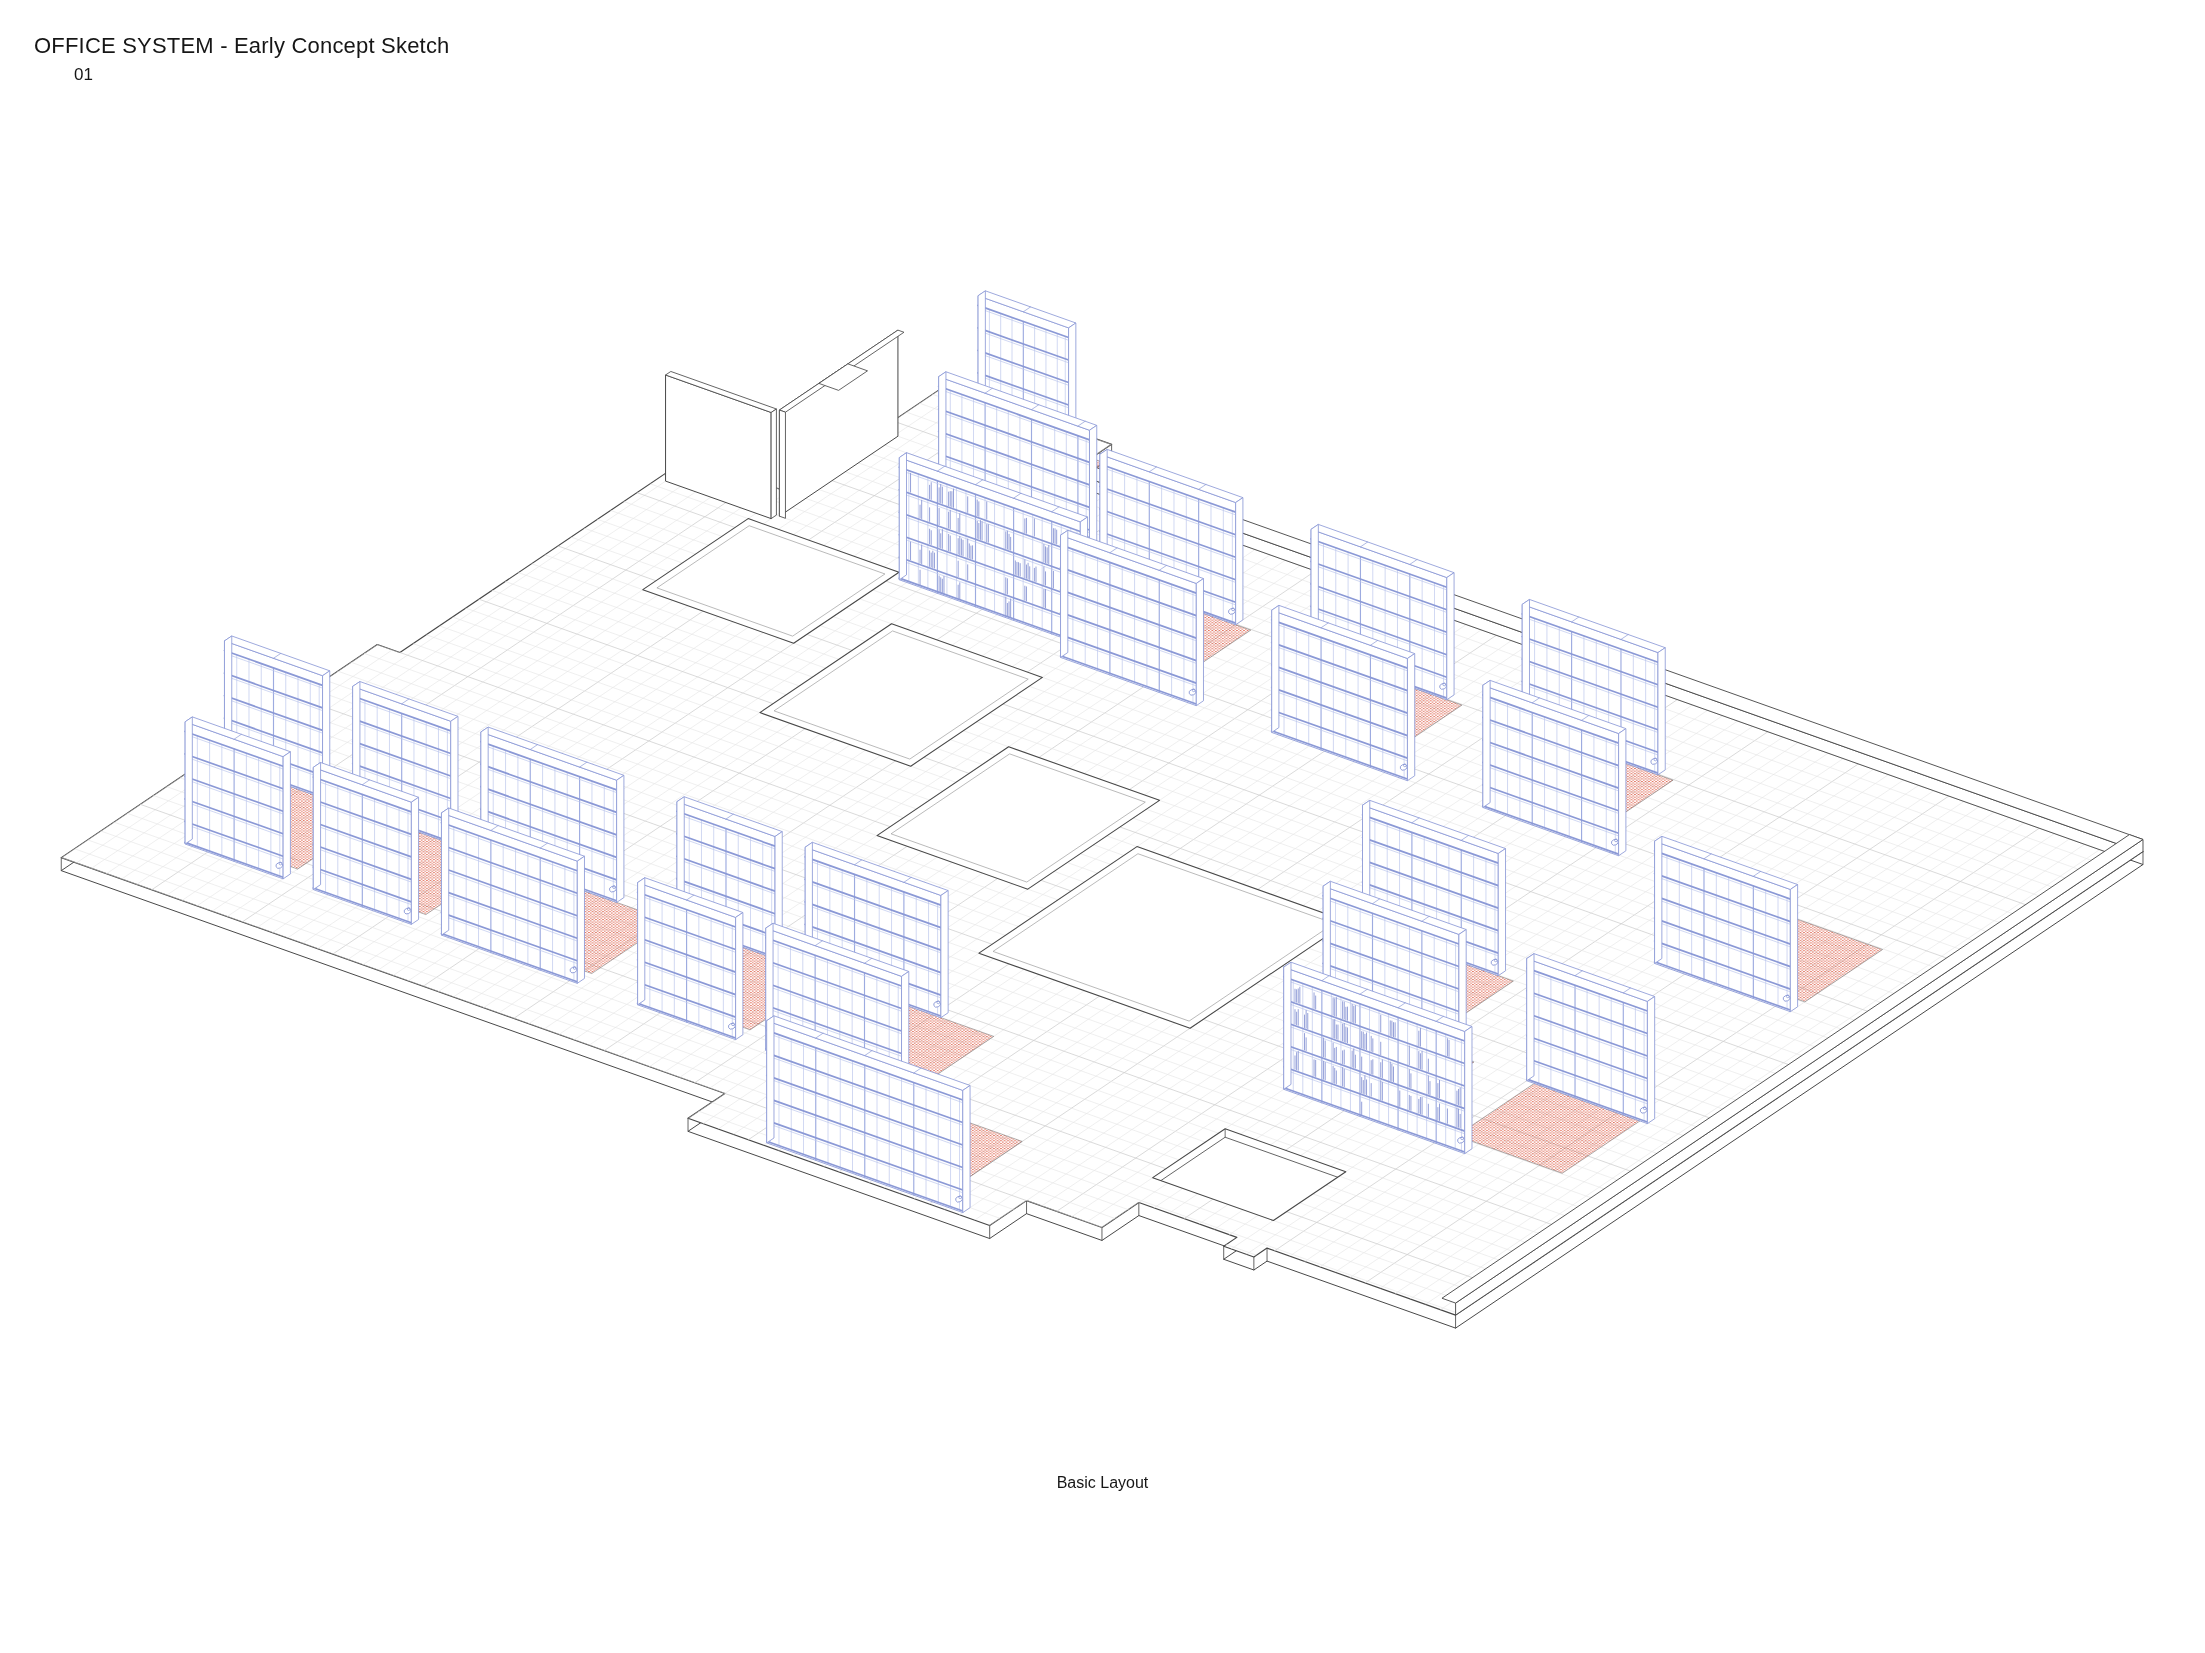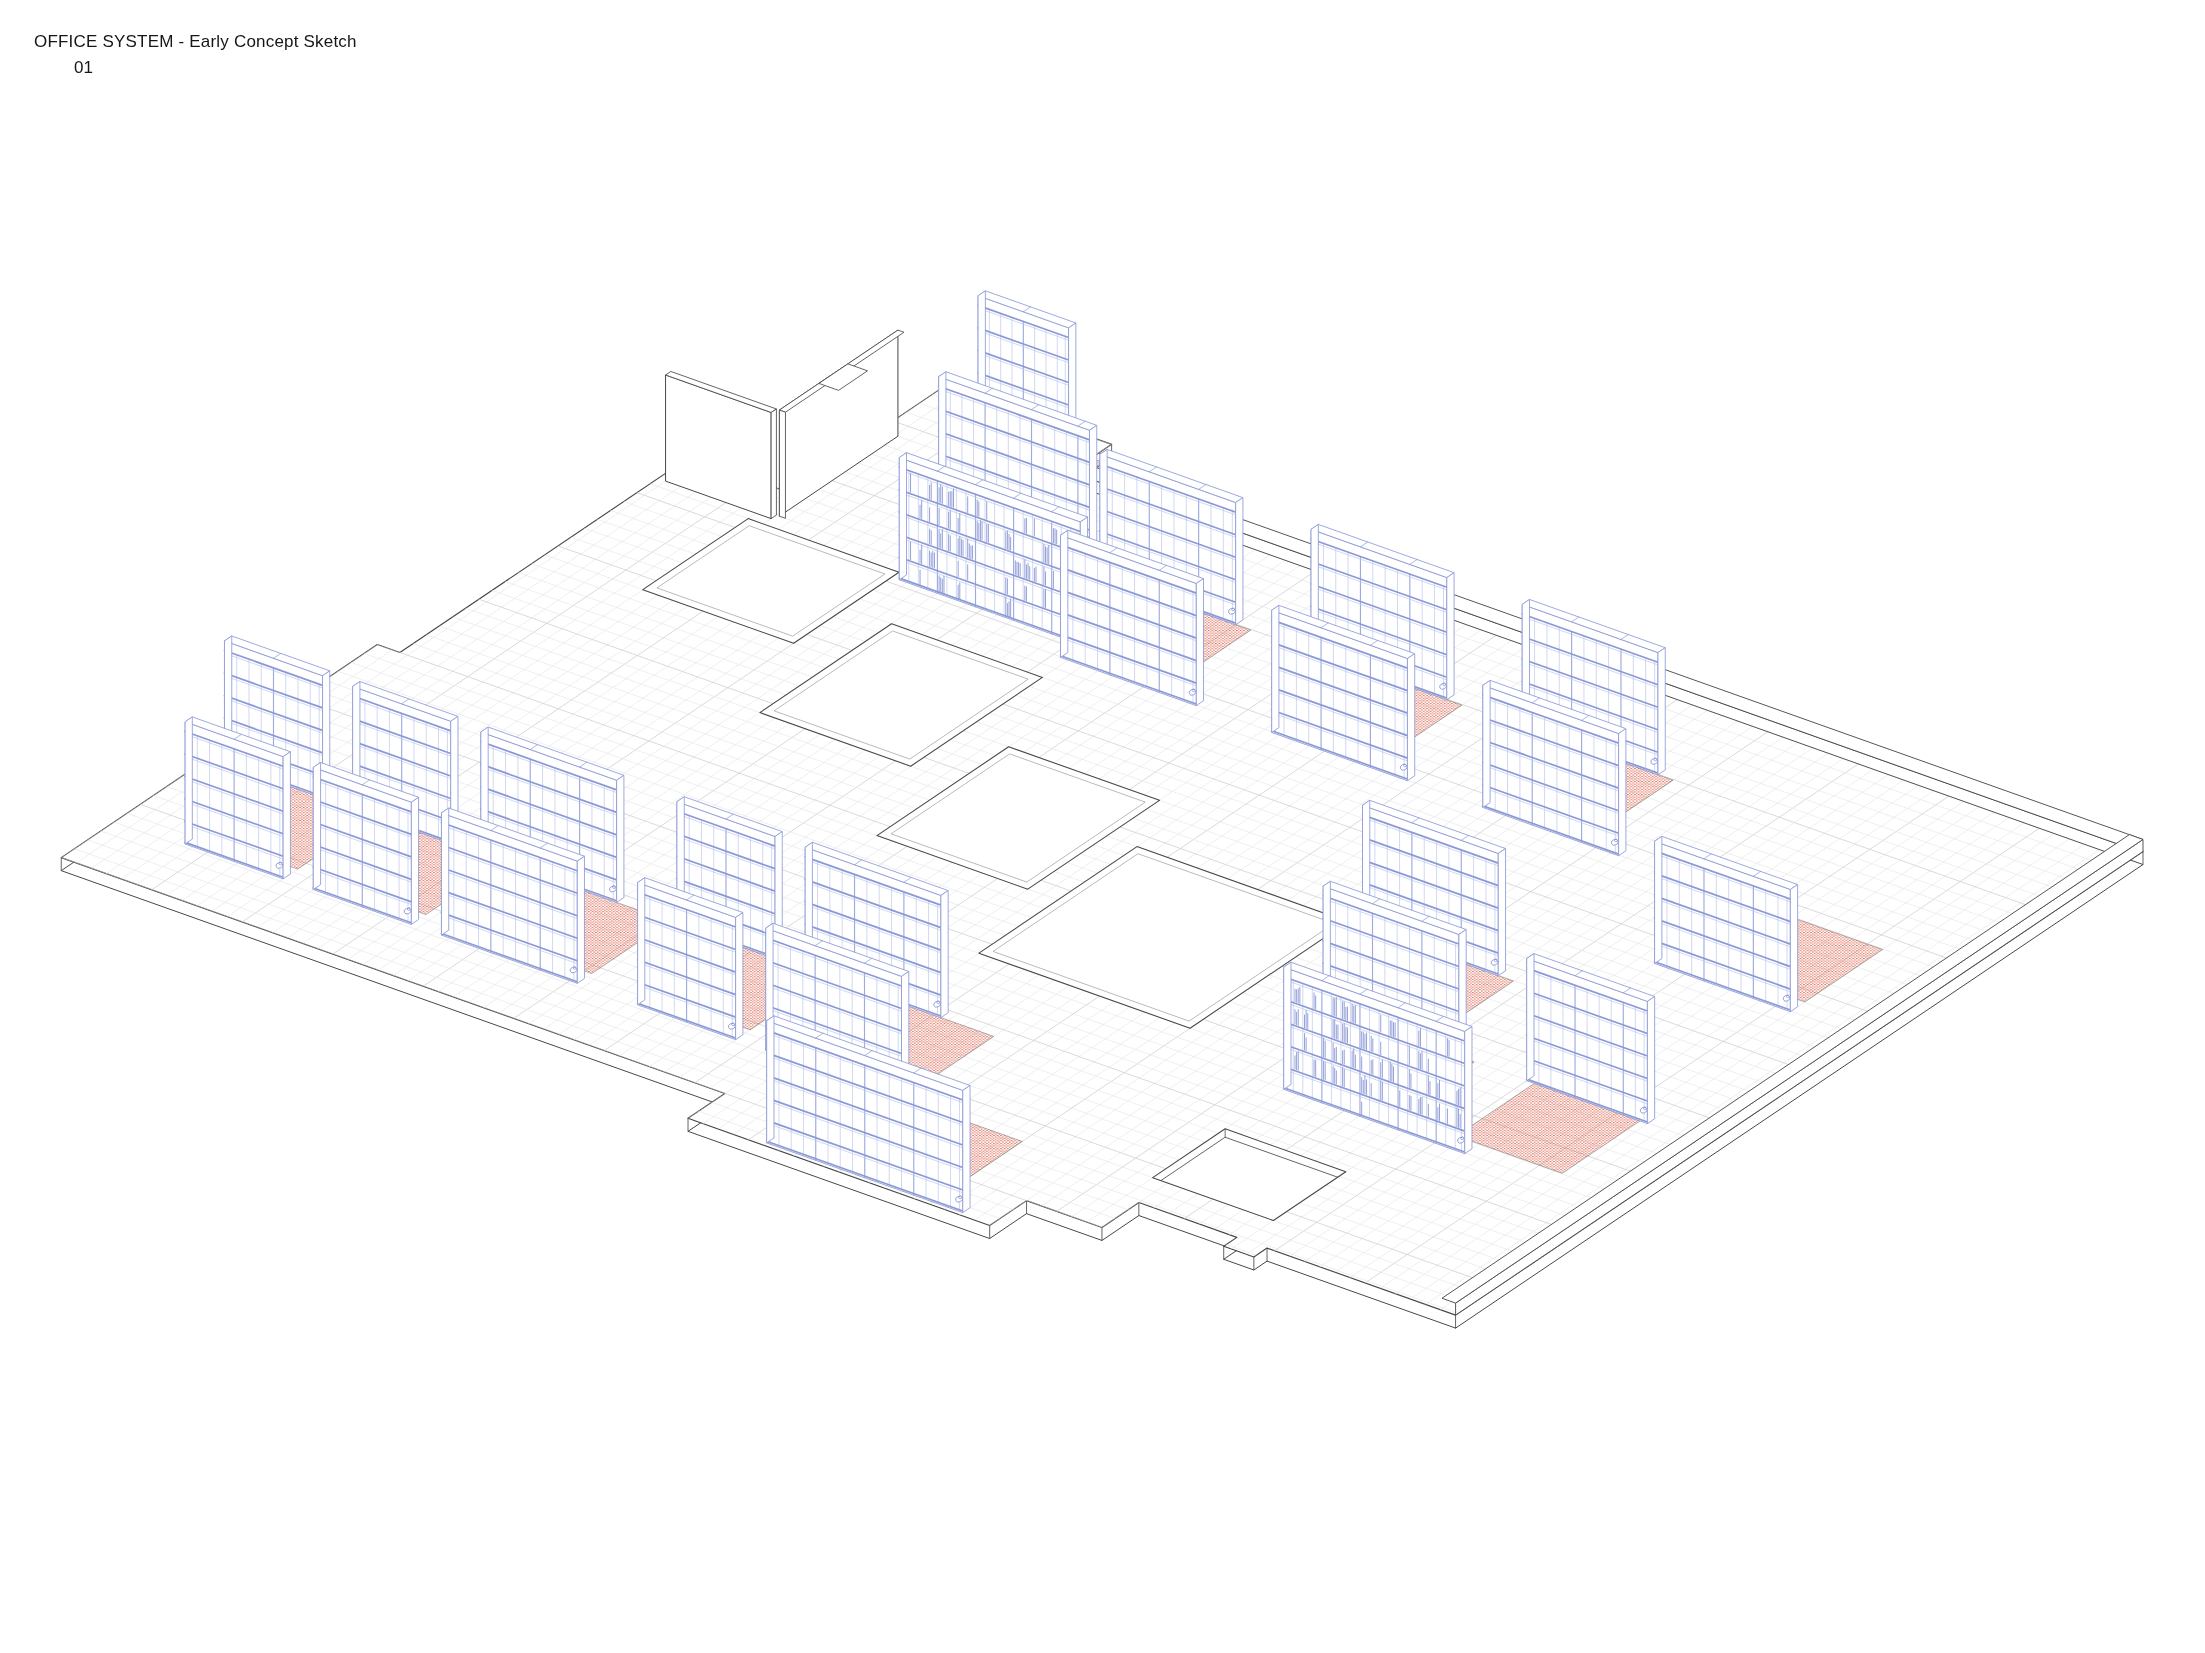--- a/index.html
+++ b/index.html
@@ -1,34 +1,35 @@
 <!DOCTYPE html>
 <html style="font-size:12.3px"><head>
 <meta charset="utf-8">
 <style>
   html,body{margin:0;padding:0;background:#ffffff;}
   .page{position:relative;width:2205px;height:1654px;background:#fff;overflow:hidden;
         font-family:"Liberation Sans", sans-serif;}
   .title-block{position:absolute;left:34px;top:29px;color:#161616;}
-  .title-line{font-size:17px;line-height:1.5;font-weight:400;letter-spacing:0.2px;}
+  .title-line{font-size:22px;line-height:1.5;font-weight:400;letter-spacing:0.2px;}
   .sheet-line{font-size:17px;line-height:1.5;font-weight:400;margin-left:40px;}
   .caption{position:absolute;left:0;top:1474px;width:100%;text-align:center;
            font-size:16px;color:#161616;font-weight:400;}
   svg{position:absolute;left:0;top:0;}
 </style>
 </head>
 <body>
 
 <div class="page">
 
 <div class="title-block">
   <div class="title-line">OFFICE SYSTEM - Early Concept Sketch</div>
   <div class="sheet-line">01</div>
 </div>
 
+<div class="caption">Basic Layout</div>
 
 <div id="drawing-host">
       <svg width="2205" height="1654" viewBox="0 0 2880 2160">
         <defs>
           <pattern id="stip" width="4.6" height="3.4" patternUnits="userSpaceOnUse">
             <rect x="0" y="0" width="2.1" height="1.3" fill="#dc5740" opacity="0.85"></rect>
             <rect x="2.3" y="1.7" width="2.1" height="1.3" fill="#dc5740" opacity="0.85"></rect>
           </pattern>
           <clipPath id="slabClip">
             <polygon points="80.0,1120.0 492.8,841.6 522.3,852.1 900.7,596.9 1028.8,642.4 1235.2,503.2 1451.9,580.2 1400.3,615.0 2799.0,1112.0 1901.2,1717.5 1654.9,1630.0 1637.7,1641.6 1598.3,1627.6 1615.5,1616.0 1487.5,1570.5 1439.3,1603.0 1340.8,1568.0 1292.6,1600.5 898.6,1460.5 946.8,1428.0"></polygon>

